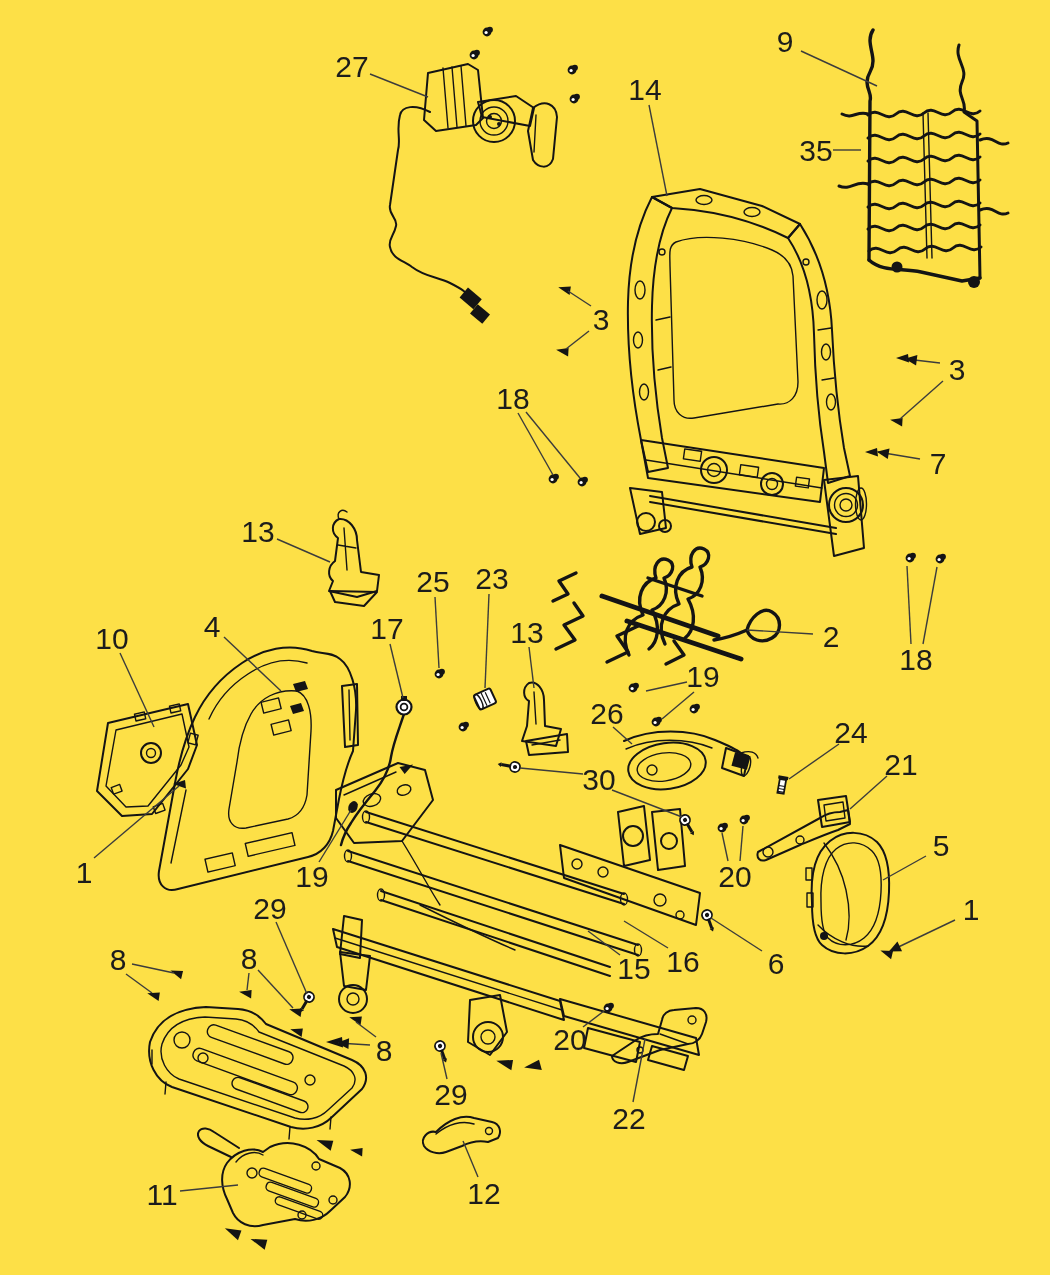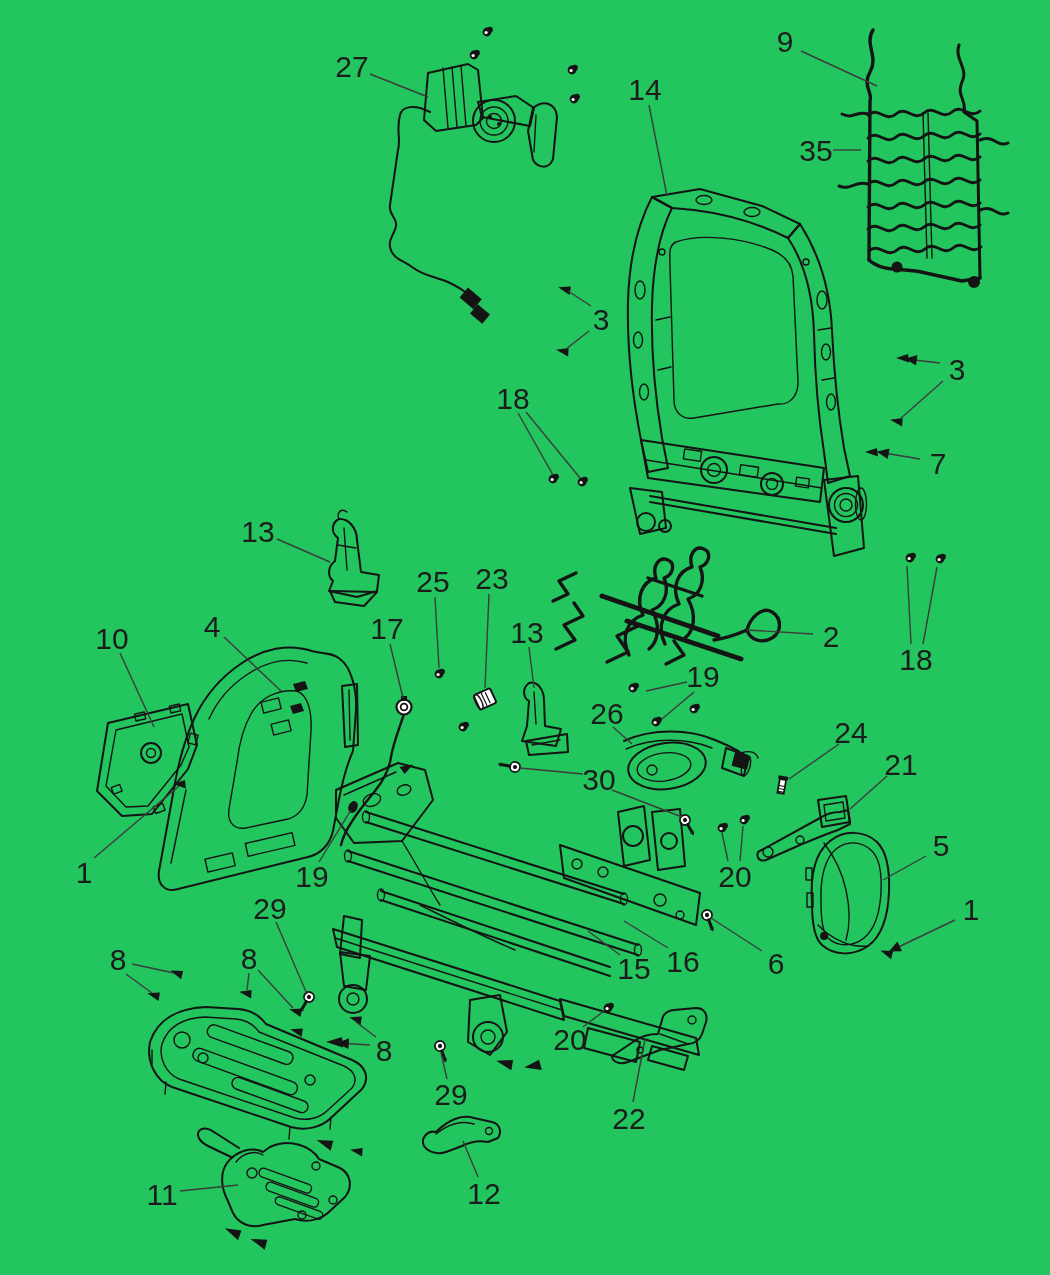--- a/index.html
+++ b/index.html
@@ -1,16 +1,16 @@
 <!DOCTYPE html>
 <html><head>
 <meta charset="utf-8">
 <style>
   html,body{margin:0;padding:0;background:#ffffff;}
-  #canvas{position:relative;width:1050px;height:1275px;background:#22c55e;overflow:hidden;}
+  #canvas{position:relative;width:1050px;height:1275px;background:#fde047;overflow:hidden;}
   svg{position:absolute;left:0;top:0;}
   .part{fill:none;stroke:#141414;stroke-width:2;stroke-linejoin:round;stroke-linecap:round;}
   .thin{stroke-width:1.4;}
   .thick{stroke-width:3;}
   .wire{fill:none;stroke:#141414;stroke-width:3.4;stroke-linejoin:round;stroke-linecap:round;}
   .fillink{fill:#141414;stroke:none;}
   .callout-text{font-family:"Liberation Sans","DejaVu Sans",sans-serif;font-size:30px;fill:#1c1c1c;}
   .leader{stroke:#3c3c3c;stroke-width:1.4;fill:none;}
 </style>
 </head>

